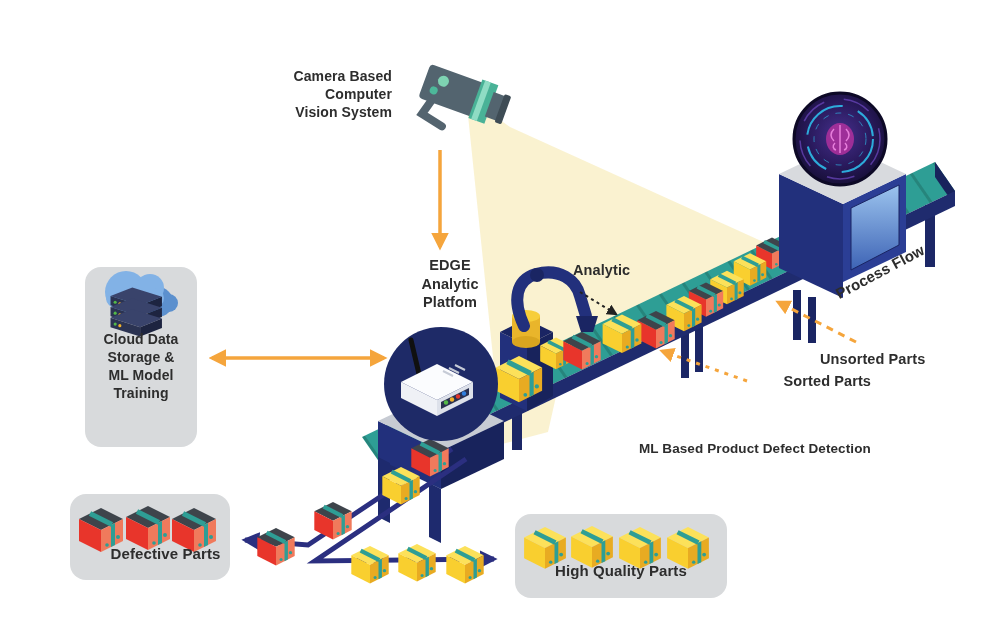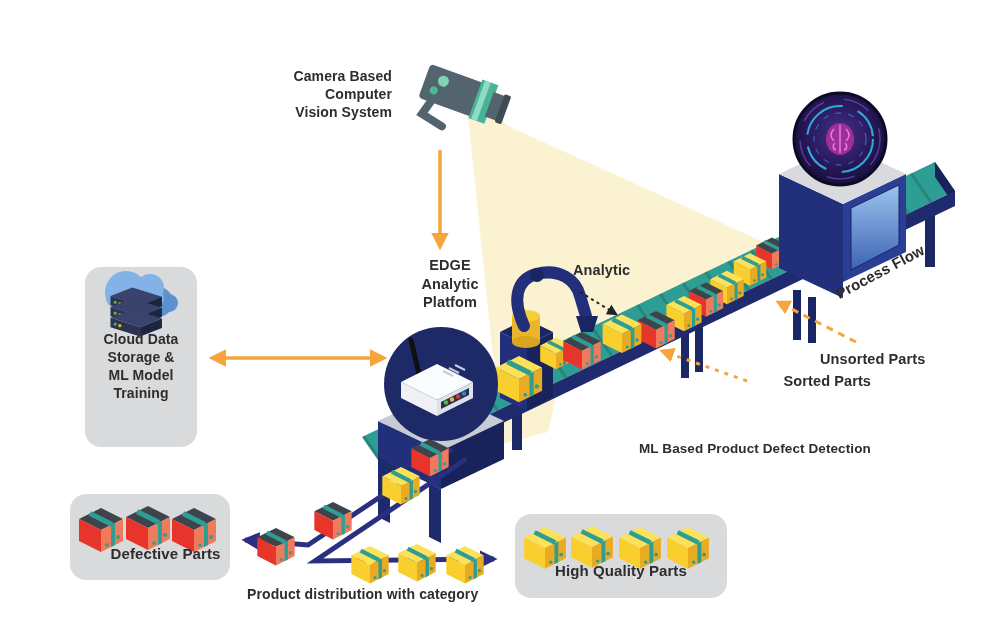--- a/index.html
+++ b/index.html
@@ -259,14 +259,13 @@
 Storage &amp;
 ML Model
 Training</div>
   <div class="lbl" id="lbl-sorting">Analytic</div>
   <div class="lbl" id="lbl-process">Process Flow</div>
   <div class="lbl" id="lbl-unsorted">Unsorted Parts</div>
   <div class="lbl" id="lbl-sorted">Sorted Parts</div>
   <div class="lbl" id="lbl-defective">Defective Parts</div>
   <div class="lbl" id="lbl-hq">High Quality Parts</div>
   <div class="lbl" id="lbl-ml">ML Based Product Defect Detection</div>
-  <div class="lbl" id="lbl-dist">Product distribution with category</div>
 </div>
 
 </body></html>

